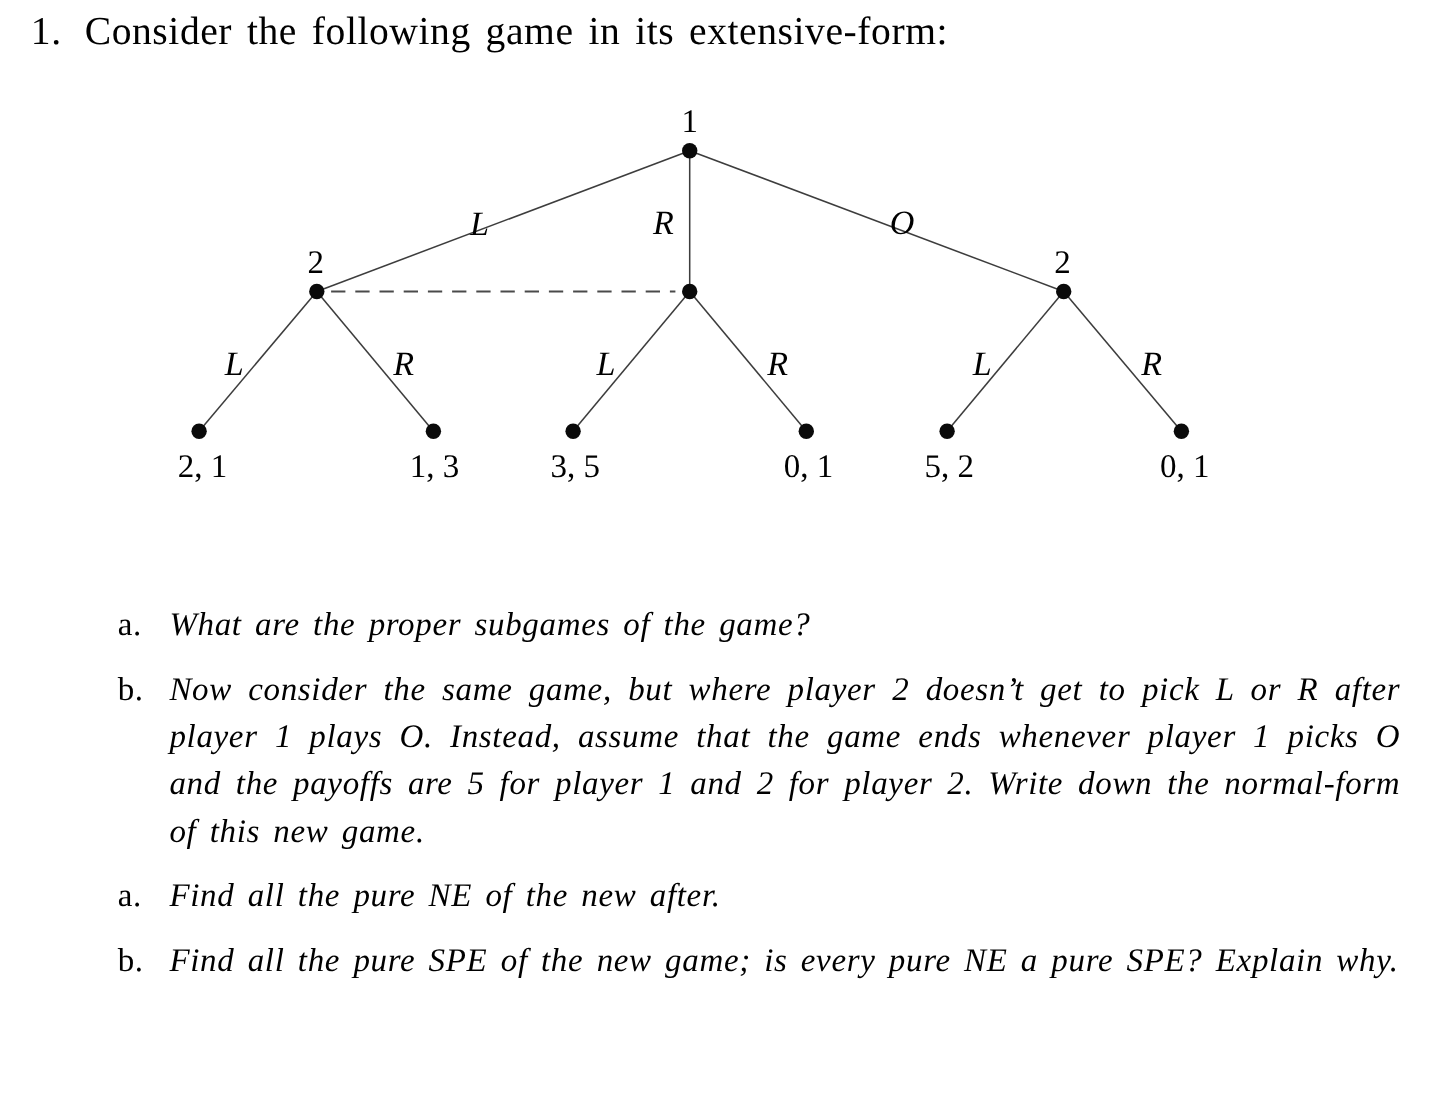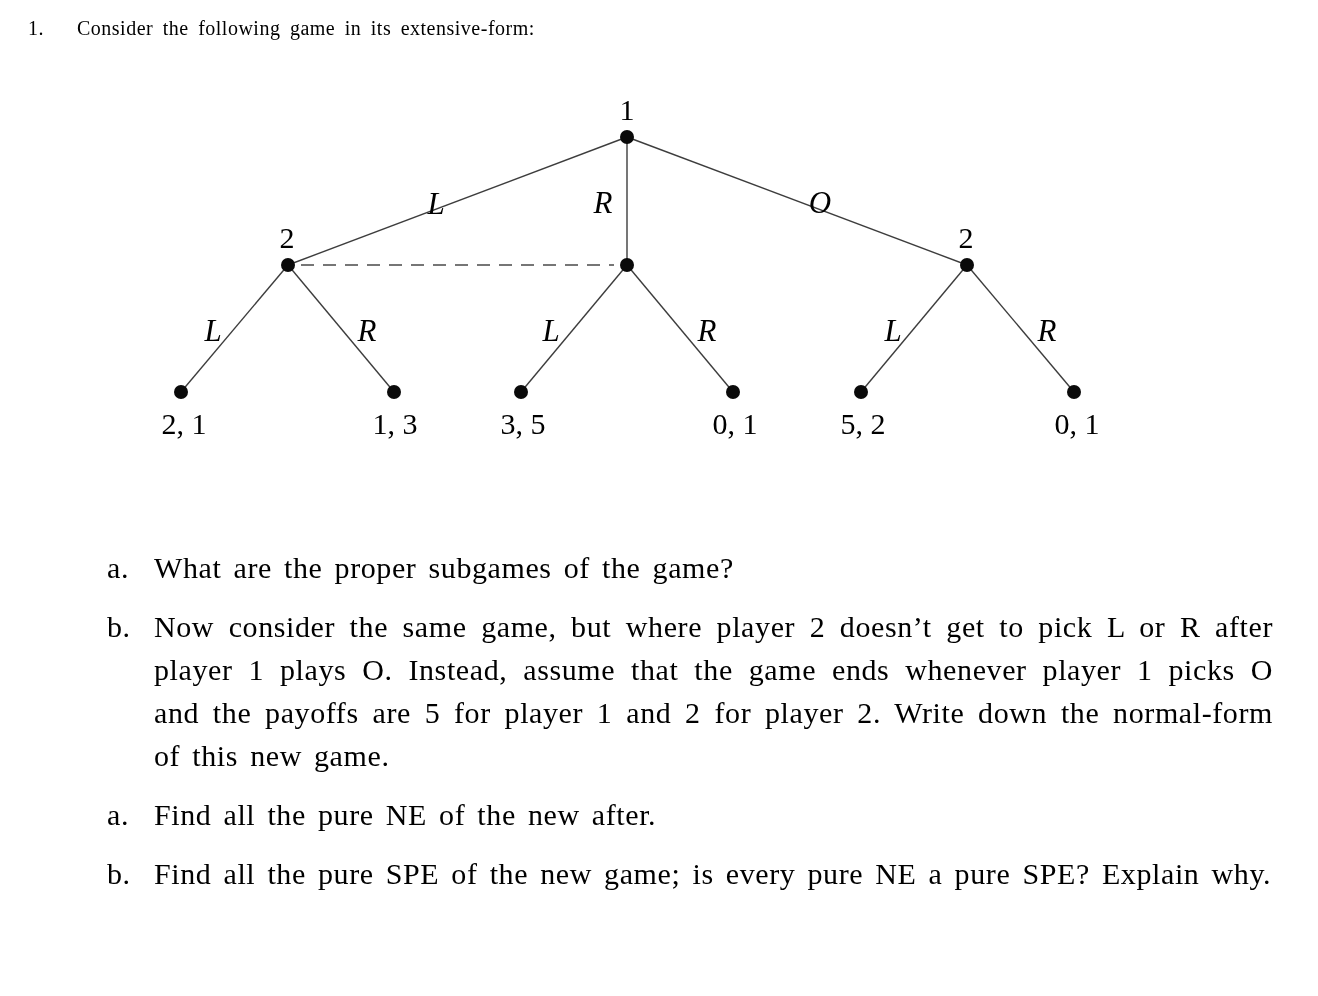--- a/index.html
+++ b/index.html
@@ -13,21 +13,21 @@
     height: 996px;
     background: #ffffff;
     color: #000000;
     font-family: "Liberation Serif", "DejaVu Serif", serif;
     overflow: hidden;
   }
   .heading {
     position: absolute;
     left: 28px;
     top: 8px;
-    font-size: 20px;
+    font-size: 36px;
     line-height: 40px;
     letter-spacing: 0.5px;
     word-spacing: 4px;
     white-space: nowrap;
   }
   .heading .problem-number {
     display: inline-block;
     width: 49px;
   }
   .tree-svg {
@@ -74,20 +74,21 @@
     letter-spacing: 0.6px;
     word-spacing: 4px;
   }
   .question-marker {
     flex: 0 0 47px;
     padding-left: 2px;
   }
   .question-text {
     flex: 1 1 auto;
     text-align: justify;
+    font-style: italic;
   }
 </style>
 </head>
 <body>
 
 <div class="page">
 
   <div class="heading">
     <span class="problem-number">1.</span><span>Consider the following game in its extensive-form:</span>
   </div>

